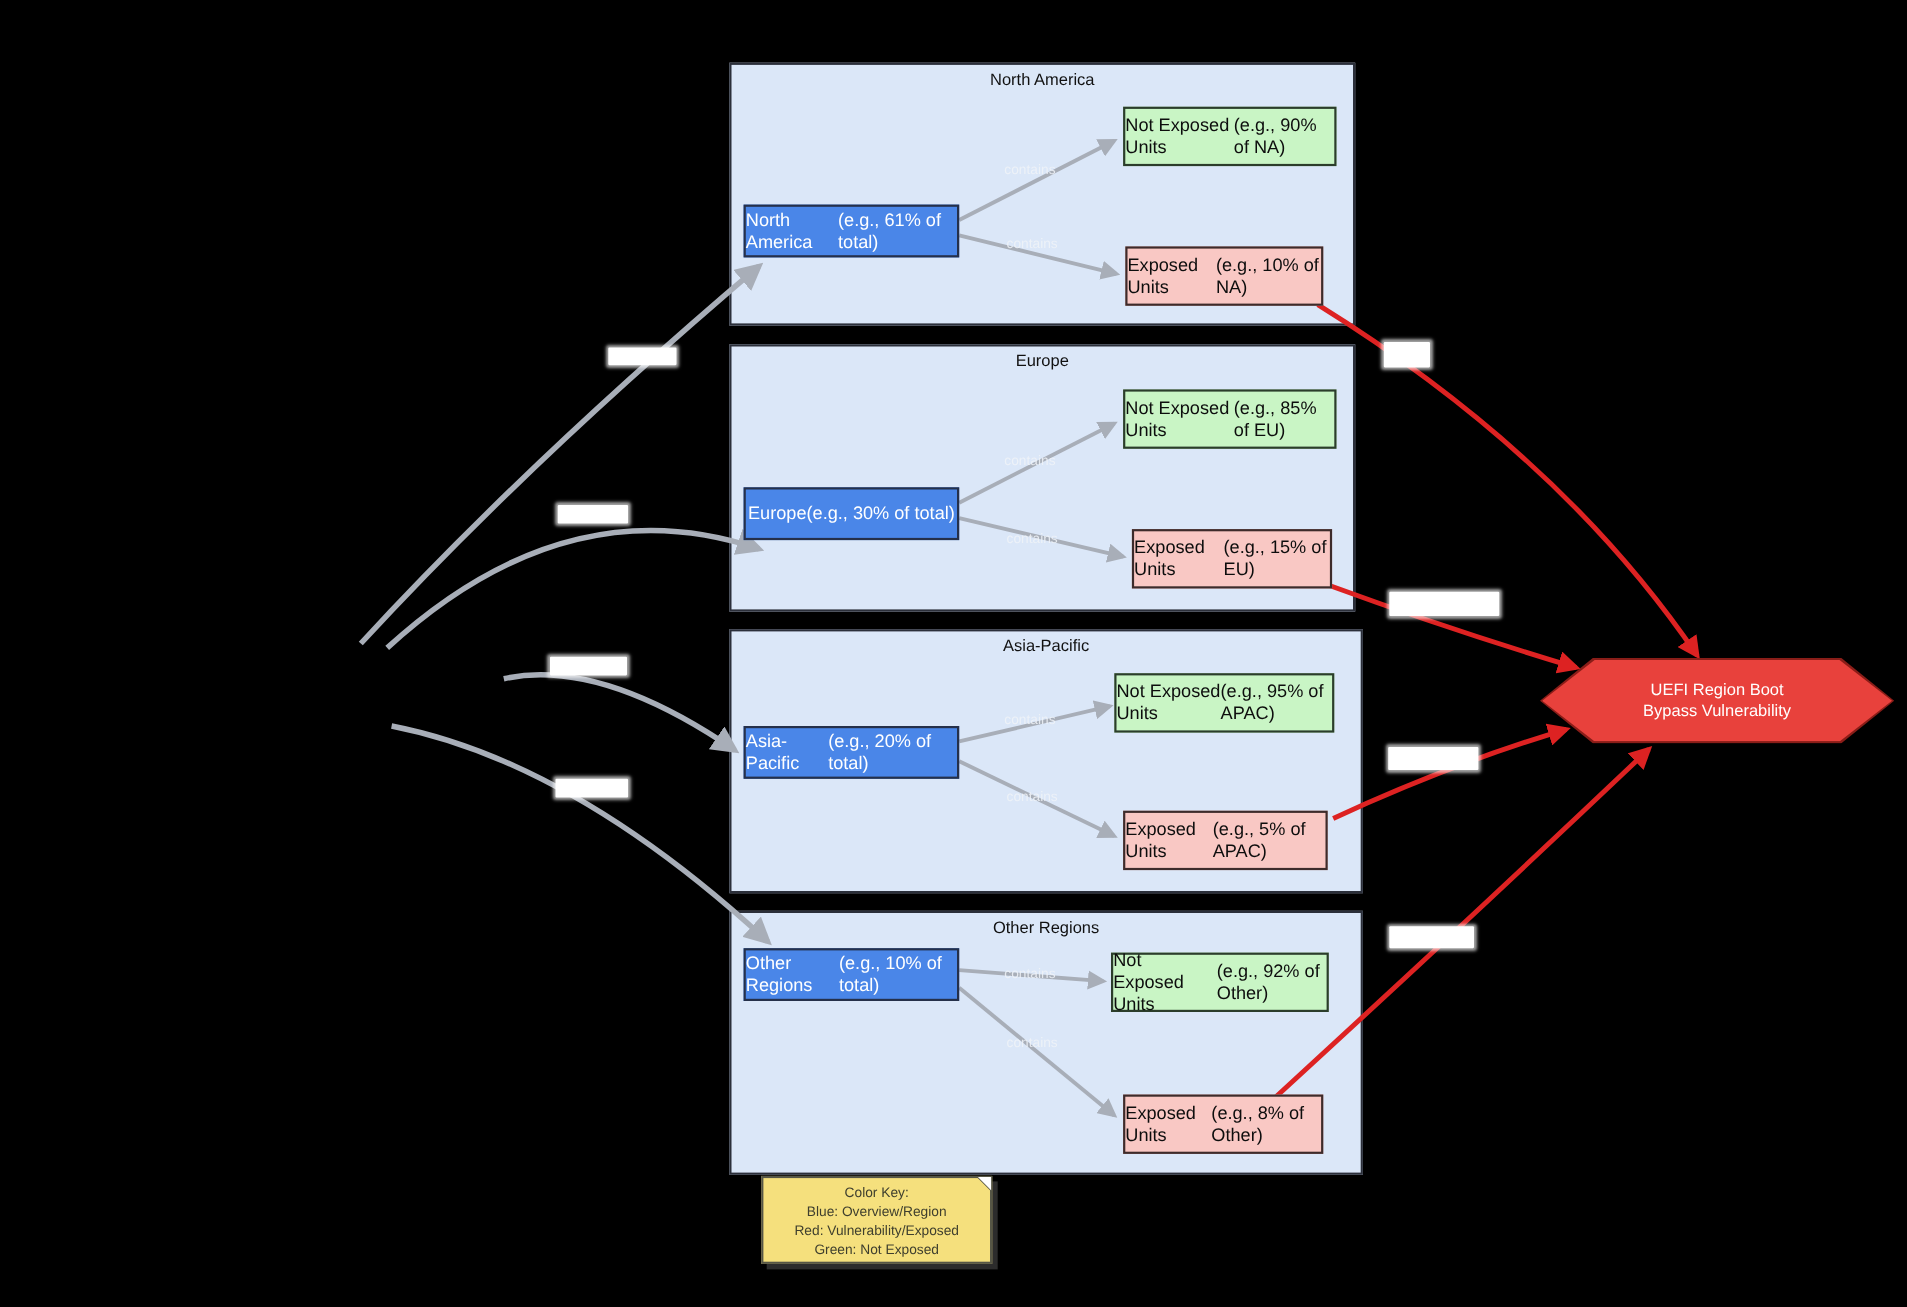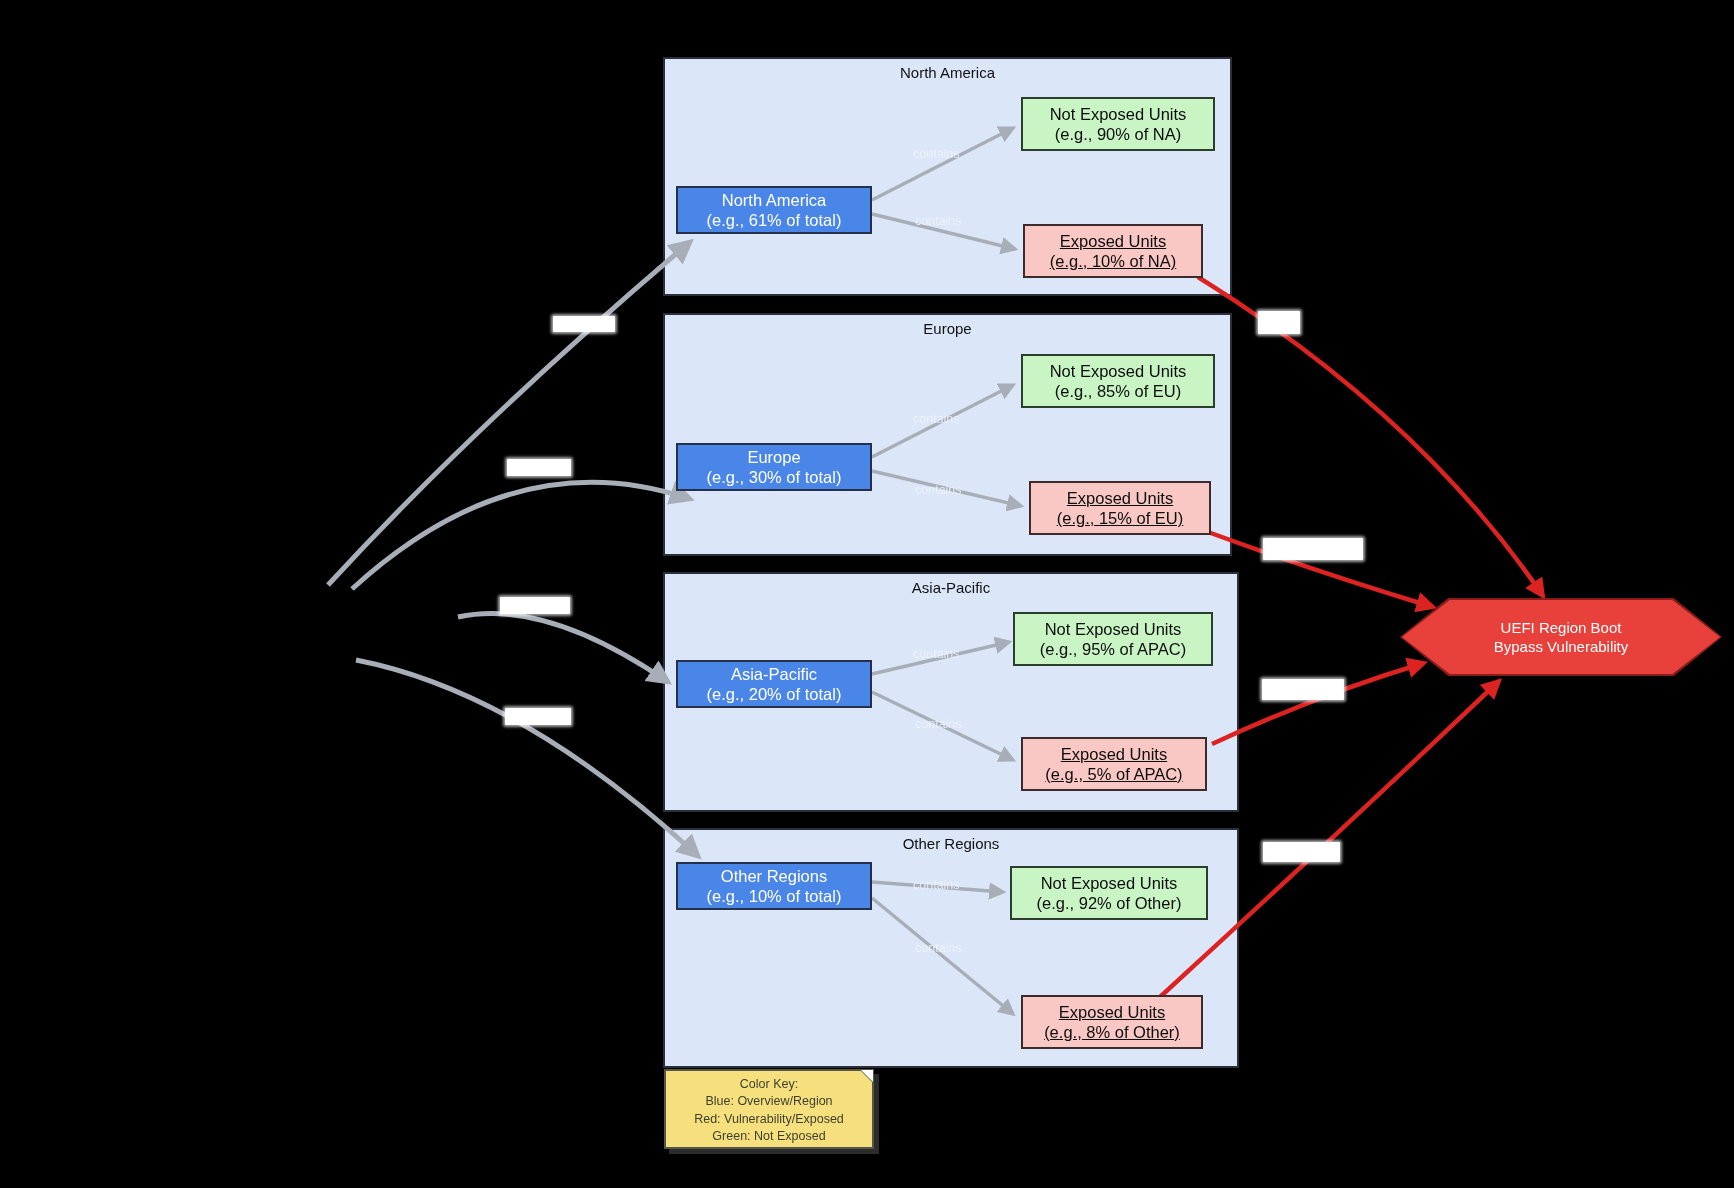--- a/index.html
+++ b/index.html
@@ -2,39 +2,39 @@
 <html><head>
 <meta charset="utf-8">
 <style>
   html,body { margin:0; padding:0; background:#000; }
   #canvas {
     position:relative; width:1734px; height:1188px; background:#000000;
     font-family:"Liberation Sans", sans-serif; overflow:hidden;
   }
   .sg { position:absolute; background:#dbe7f8; border:2px solid #2b2f3a; box-sizing:border-box; }
   .sg-title { position:absolute; top:5px; left:0; width:100%; text-align:center; color:#111; font-size:15px; }
-  .node { position:absolute; box-sizing:border-box; display:flex; flex-direction:column;
+  .node { position:absolute; box-sizing:border-box; display:flex; flex-direction:row;
           justify-content:center; align-items:center; text-align:left; line-height:1.22; }
   .blue  { background:#4a86e8; border:2px solid #25304a; color:#ffffff; font-size:16.5px; }
   .green { background:#c9f5c5; border:2px solid #2b3d2b; color:#0d0d0d; font-size:16.5px; }
-  .pink  { background:#f9c8c4; border:2px solid #3d2b2b; color:#0d0d0d; font-size:16.5px;text-decoration:underline; }
+  .pink  { background:#f9c8c4; border:2px solid #3d2b2b; color:#0d0d0d; font-size:16.5px; }
   .ellipse { position:absolute; background:#4a86e8; border:2px solid #1f2c49; border-radius:50%;
              color:#fff; font-size:17px; display:flex; flex-direction:column; justify-content:center;
              align-items:center; text-align:center; line-height:1.3; box-sizing:border-box; }
   .contains { position:absolute; color:rgba(240,243,248,0.85); font-size:12.5px; }
   .elabel { position:absolute; background:#ffffff; box-shadow:0 0 3px 2px rgba(255,255,255,0.65); border-radius:1px; }
   .hex-outer { position:absolute; background:#8a1d18;
                clip-path:polygon(0% 50%, 15% 0%, 85% 0%, 100% 50%, 85% 100%, 15% 100%); }
   .hex-inner { position:absolute; left:2px; top:2px; right:2px; bottom:2px; background:#e8413c;
                clip-path:polygon(0% 50%, 15% 0%, 85% 0%, 100% 50%, 85% 100%, 15% 100%);
                display:flex; flex-direction:column; justify-content:center; align-items:center;
                text-align:center; color:#fff; font-size:15px; line-height:1.3; }
   .note { position:absolute; background:#f5e07d; border:2px solid #565646; box-sizing:border-box;
           color:#3f3f2e; font-size:12.5px; text-align:center; line-height:1.38; padding-top:5px;
-          box-shadow:5px 5px 0 rgba(200,200,200,0.22); }
+          box-shadow:5px 5px 0 rgba(200,200,200,0.22);margin-left:28px; }
   .note-fold-dark { position:absolute; top:-2px; right:-2px; width:0; height:0;
           border-top:15px solid #565646; border-left:15px solid transparent; }
   .note-fold { position:absolute; top:-1px; right:-1px; width:0; height:0;
           border-top:12px solid #ffffff; border-left:12px solid transparent; }
   svg.edges { position:absolute; left:0; top:0; }
 </style>
 </head>
 <body>
 
 <div id="canvas">

